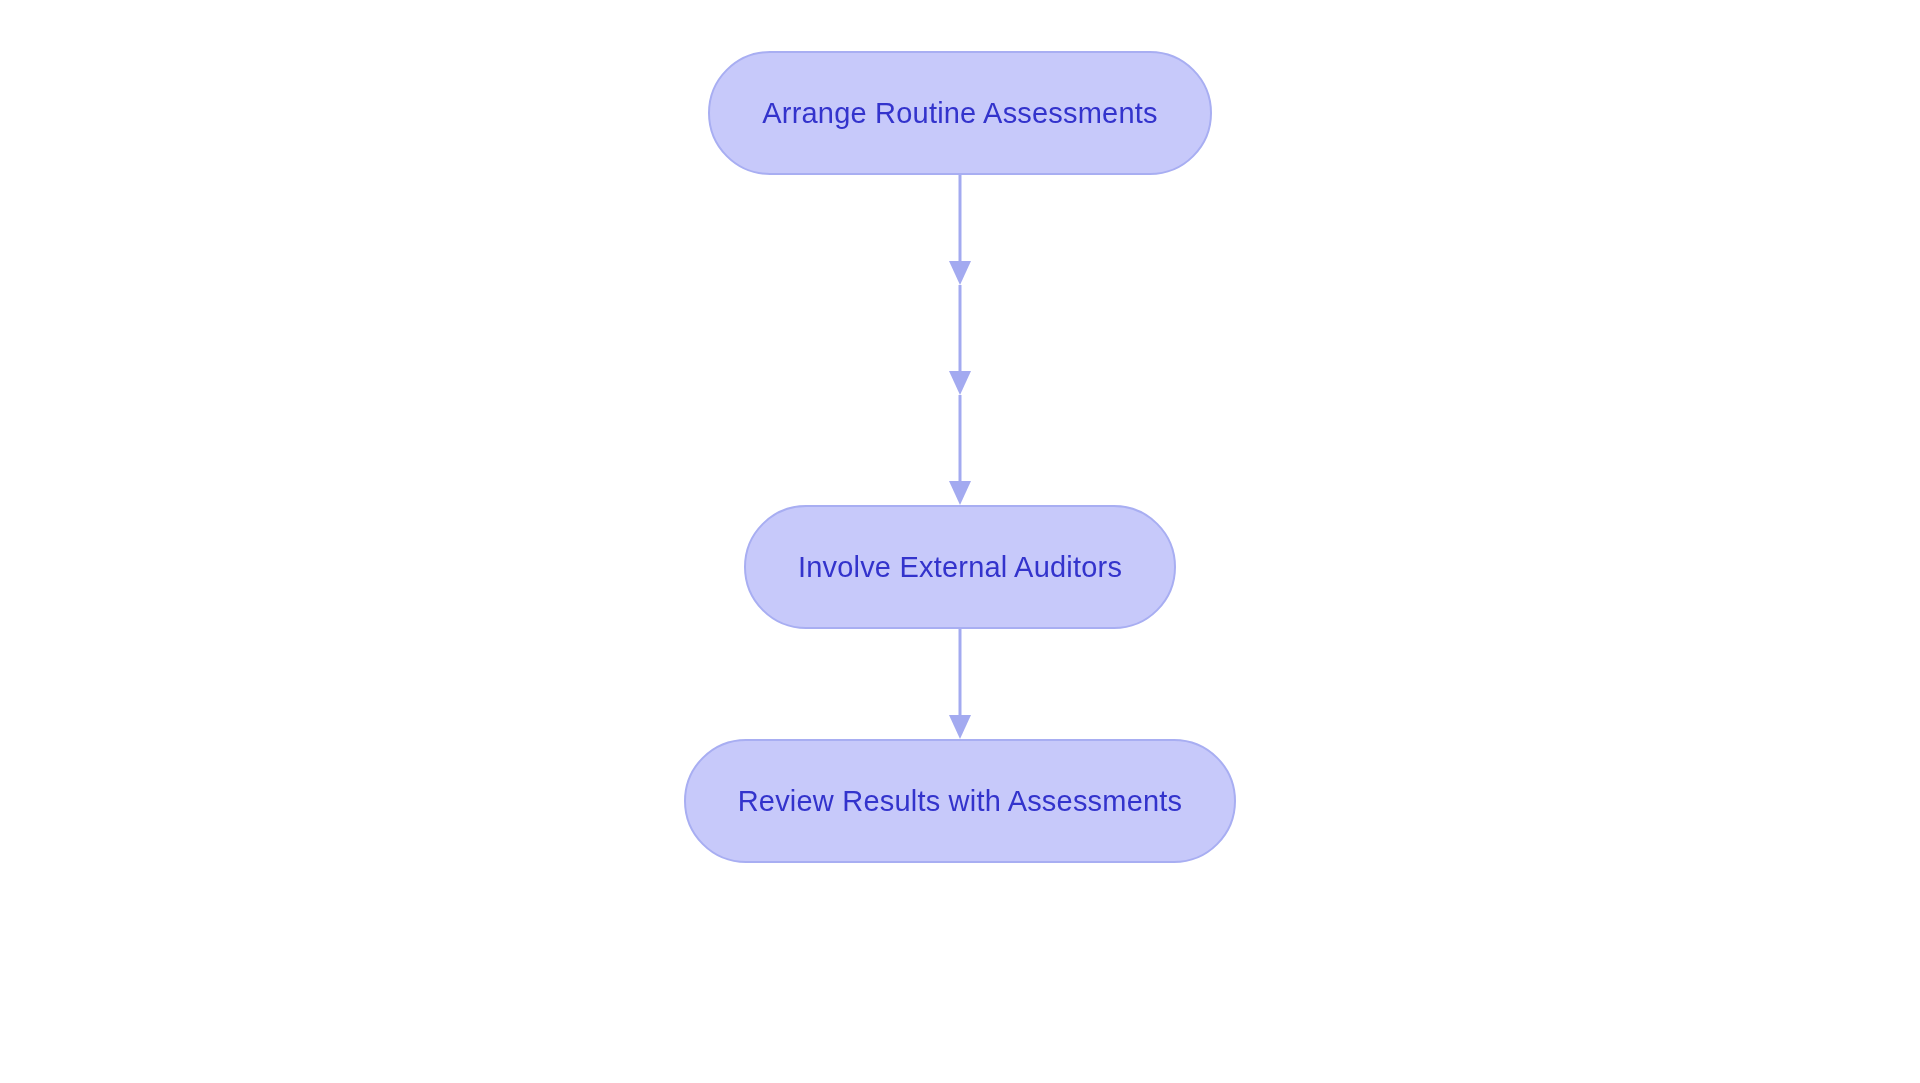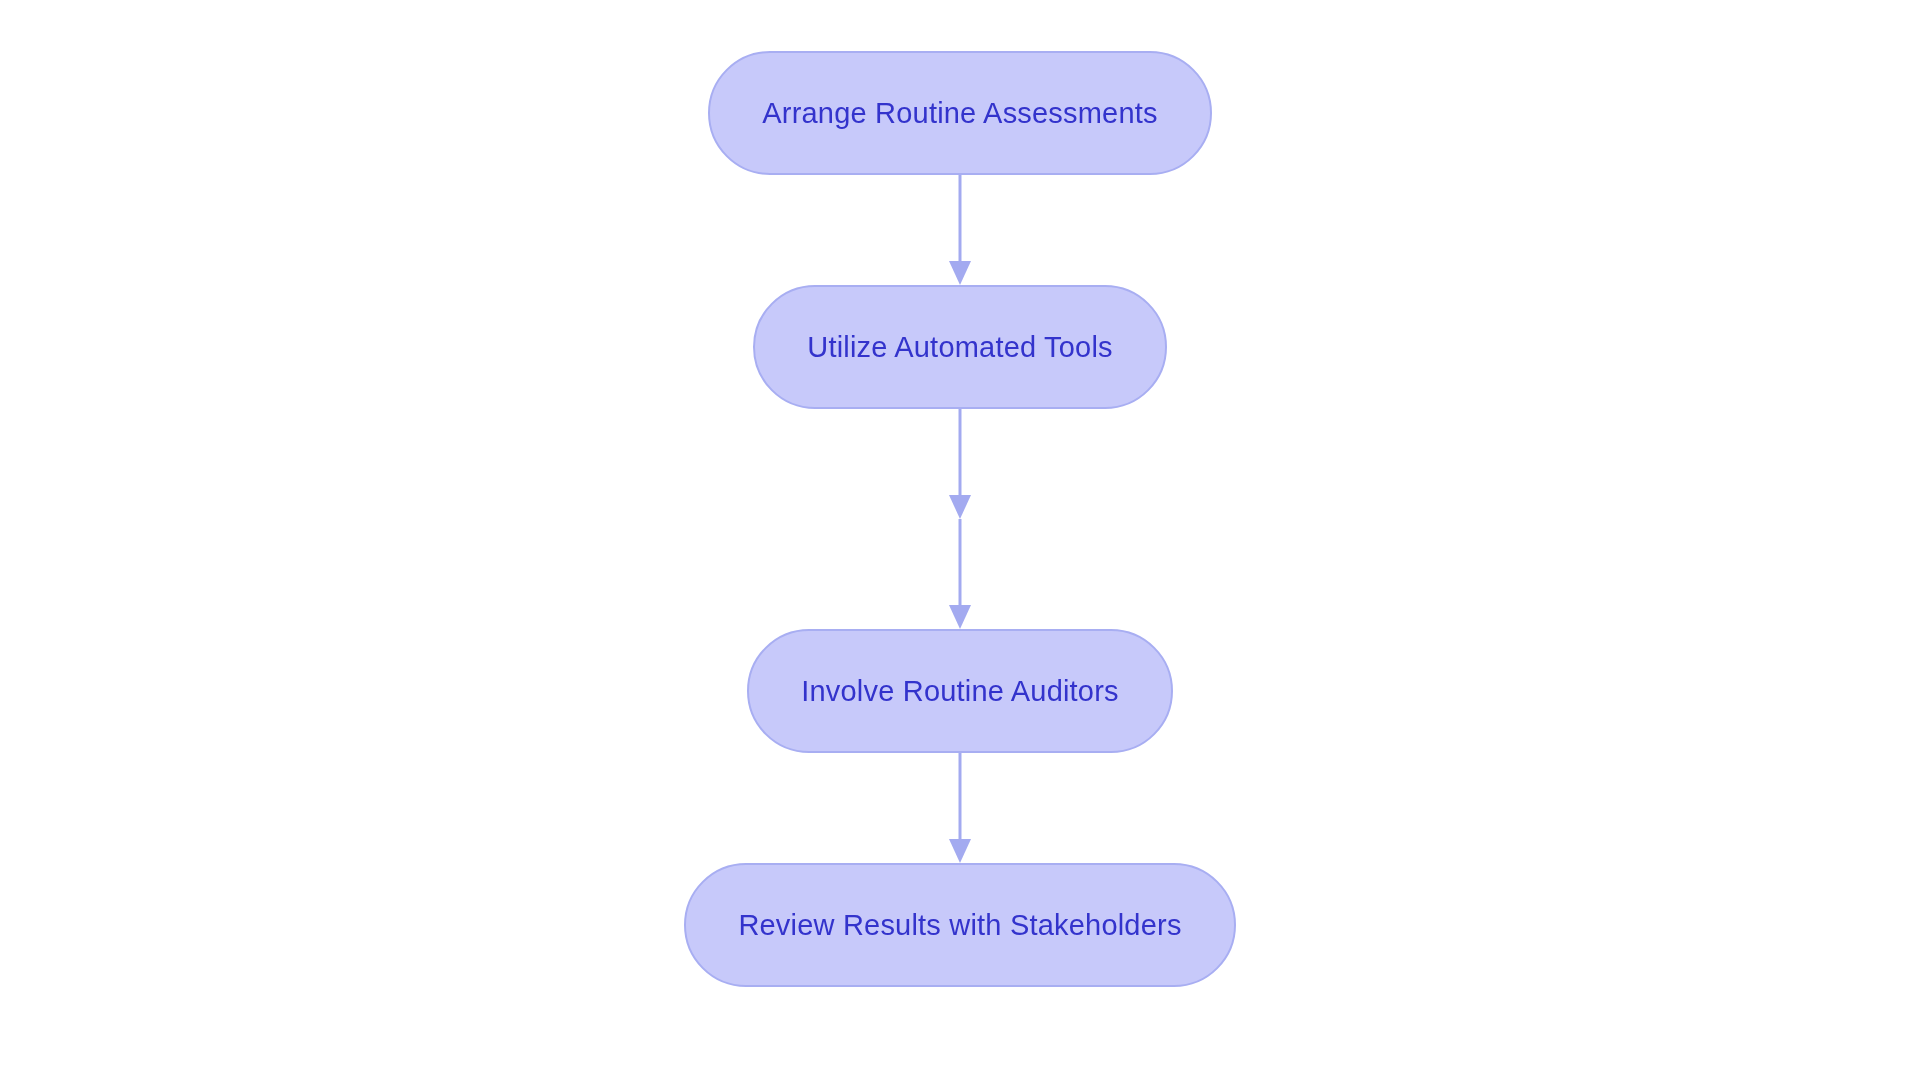--- a/index.html
+++ b/index.html
@@ -74,42 +74,39 @@
 
     <div class="node">
       <span class="node-label">Arrange Routine Assessments</span>
     </div>
 
     <svg class="connector" viewBox="0 0 40 110">
       <line x1="20" y1="0" x2="20" y2="88" stroke="#a3aaf0" stroke-width="3"></line>
       <polygon points="9,86 31,86 20,110" fill="#a3aaf0"></polygon>
     </svg>
 
-    <div class="node">
-      <span class="node-label">Utilize Automated Tools</span>
-    </div>
 
     <svg class="connector" viewBox="0 0 40 110">
       <line x1="20" y1="0" x2="20" y2="88" stroke="#a3aaf0" stroke-width="3"></line>
       <polygon points="9,86 31,86 20,110" fill="#a3aaf0"></polygon>
     </svg>
 
 
     <svg class="connector" viewBox="0 0 40 110">
       <line x1="20" y1="0" x2="20" y2="88" stroke="#a3aaf0" stroke-width="3"></line>
       <polygon points="9,86 31,86 20,110" fill="#a3aaf0"></polygon>
     </svg>
 
     <div class="node">
-      <span class="node-label">Involve Routine Auditors</span>
+      <span class="node-label">Involve External Auditors</span>
     </div>
 
     <svg class="connector" viewBox="0 0 40 110">
       <line x1="20" y1="0" x2="20" y2="88" stroke="#a3aaf0" stroke-width="3"></line>
       <polygon points="9,86 31,86 20,110" fill="#a3aaf0"></polygon>
     </svg>
 
     <div class="node">
-      <span class="node-label">Review Results with Stakeholders</span>
+      <span class="node-label">Review Results with Assessments</span>
     </div>
 
   </div>
 </div>
 
 </body></html>

